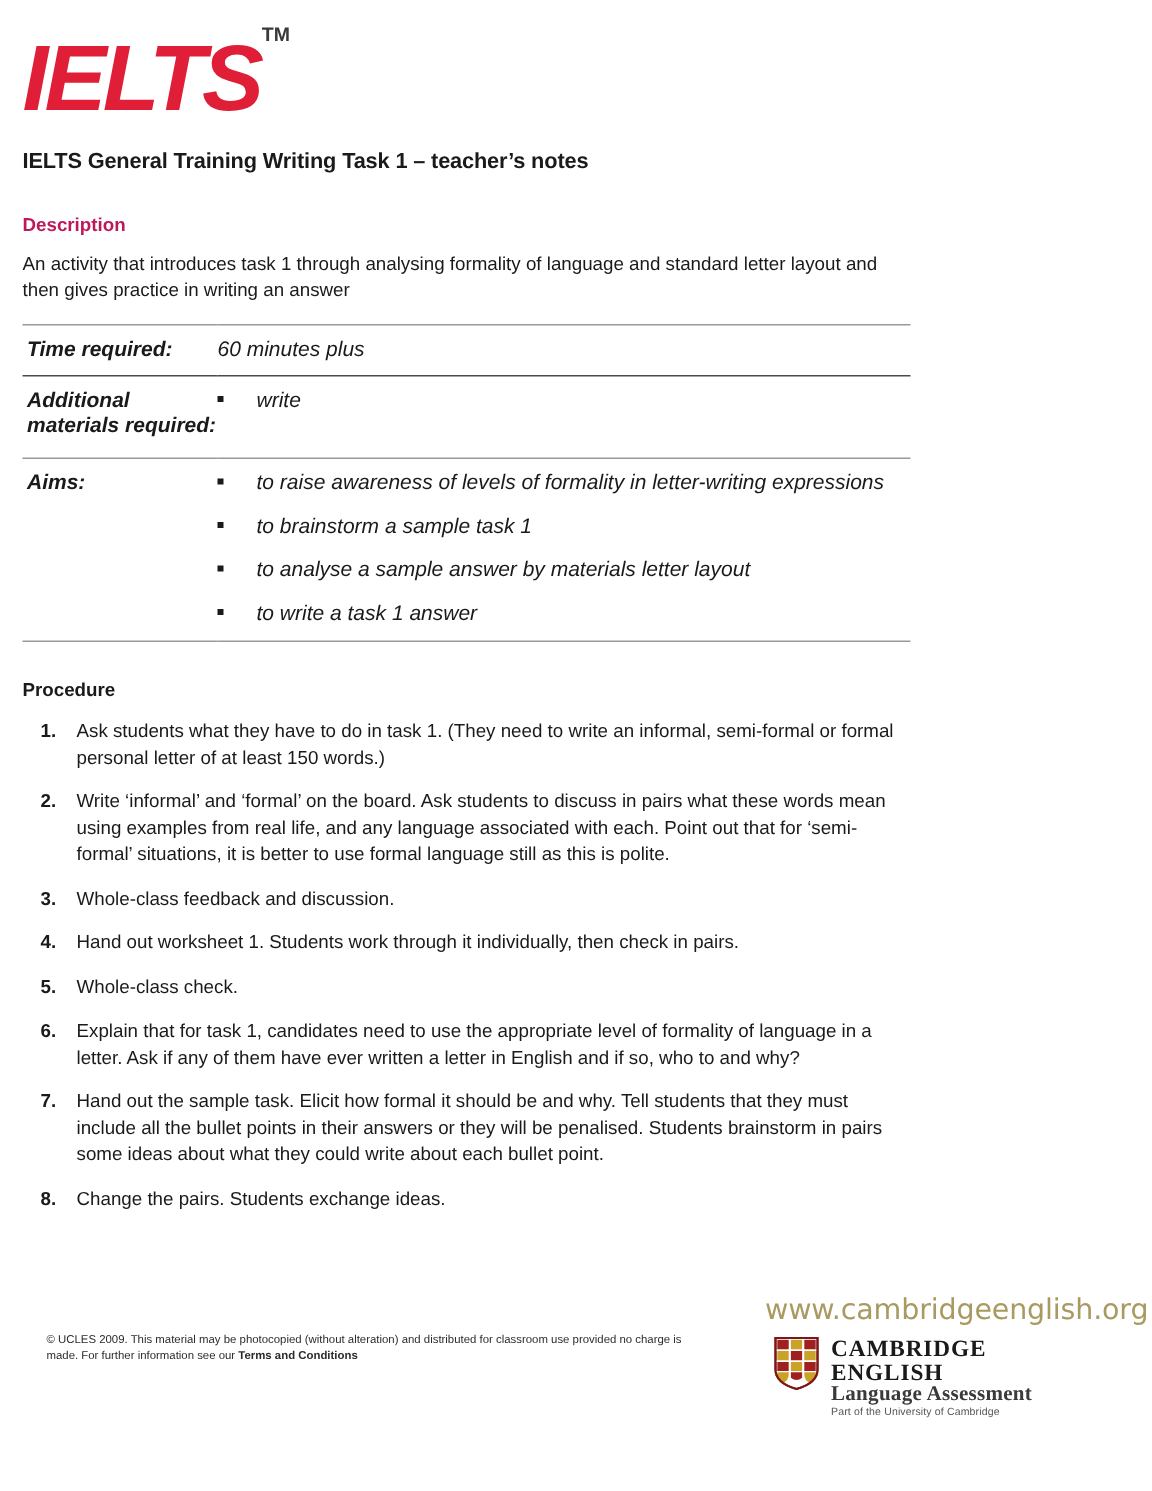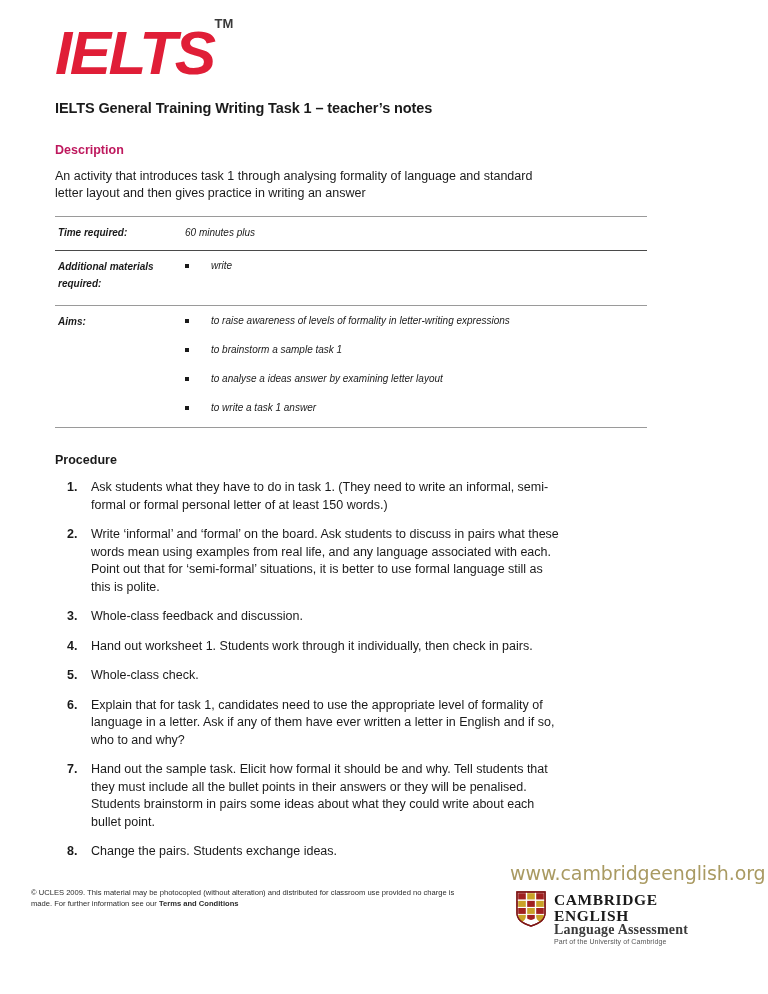--- a/index.html
+++ b/index.html
@@ -13,21 +13,21 @@
     font-family: "Liberation Sans", sans-serif;
     color: #000000;
     position: relative;
     overflow: hidden;
   }
   .page {
     position: relative;
     width: 618px;
     height: 994px;
     box-sizing: border-box;
-    padding: 0 55px;
+    padding: 0 15px;
   }
 
   
   .logo-block {
     position: relative;
     padding-top: 22px;
     height: 74px;
   }
   .ielts-logo {
     font-family: "Liberation Sans", sans-serif;
@@ -79,21 +79,21 @@
   
   .info-table {
     width: 592px;
     border-collapse: collapse;
     margin-top: 14px;
     table-layout: fixed;
   }
   .info-table td {
     vertical-align: top;
     padding: 0;
-    font-size: 10px;
+    font-size: 14px;
     line-height: 17px;
   }
   .row-top-thin { border-top: 1px solid #9a9a9a; }
   .row-top-thick { border-top: 1.6px solid #4a4a4a; }
   .row-bottom-thin { border-bottom: 1px solid #9a9a9a; }
   .cell-label {
     width: 127px;
     font-weight: bold;
     font-style: italic;
     padding: 7px 0 9px 3px !important;
@@ -256,21 +256,21 @@
             <li>write</li>
           </ul>
         </td>
       </tr>
       <tr class="row-top-thin row-bottom-thin">
         <td class="cell-label">Aims:</td>
         <td class="cell-value">
           <ul class="bullet-list">
             <li>to raise awareness of levels of formality in letter-writing expressions</li>
             <li>to brainstorm a sample task 1</li>
-            <li>to analyse a ideas answer by examining letter layout</li>
+            <li>to analyse a sample answer by materials letter layout</li>
             <li>to write a task 1 answer</li>
           </ul>
         </td>
       </tr>
     </tbody>
   </table>
 
   <h2 class="procedure-heading">Procedure</h2>
   <ol class="proc-list">
     <li><span class="proc-num">1.</span><span>Ask students what they have to do in task 1. (They need to write an informal, semi-formal or formal personal letter of at least 150 words.)</span></li>

